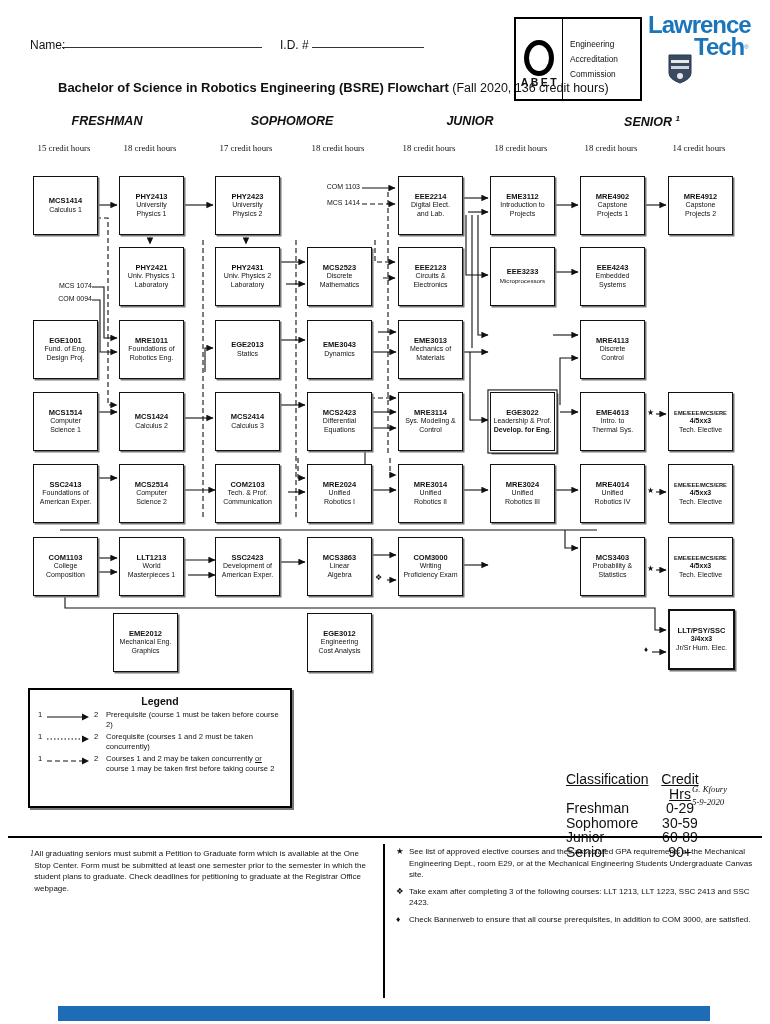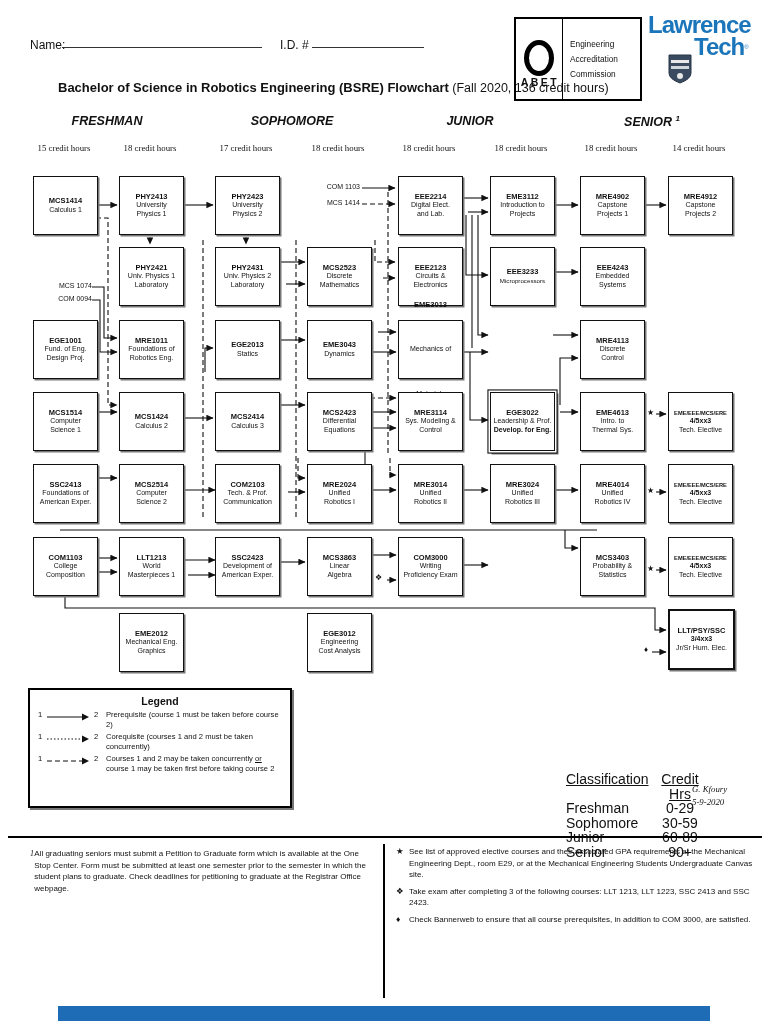--- a/index.html
+++ b/index.html
@@ -341,21 +341,21 @@
       <span class="line">Robotics Eng.</span>
     </div>
     <div class="box" style="left: 215px; top: 320px;">
       <span class="code">EGE2013</span>
       <span class="line">Statics</span>
     </div>
     <div class="box" style="left: 307px; top: 320px;">
       <span class="code">EME3043</span>
       <span class="line">Dynamics</span>
     </div>
-    <div class="box" style="left: 398px; top: 320px; gap: 36px;">
+    <div class="box" style="left: 398px; top: 320px;">
       <span class="code">EME3013</span>
       <span class="line">Mechanics of</span>
       <span class="line">Materials</span>
     </div>
     <div class="box" style="left: 580px; top: 320px;">
       <span class="code">MRE4113</span>
       <span class="line">Discrete</span>
       <span class="line">Control</span>
     </div>
     <div class="box" style="left: 33px; top: 392px;">
@@ -464,21 +464,21 @@
     <div class="box" style="left: 580px; top: 537px;">
       <span class="code">MCS3403</span>
       <span class="line">Probability &amp;</span>
       <span class="line">Statistics</span>
     </div>
     <div class="box elective" style="left: 668px; top: 537px;">
       <span class="code">EME/EEE/MCS/ERE</span>
       <span class="line bold-line">4/5xx3</span>
       <span class="line">Tech. Elective</span>
     </div>
-    <div class="box" style="left: 119px; top: 613px; text-align: center;">
+    <div class="box" style="left: 113px; top: 613px; text-align: center;">
       <span class="code">EME2012</span>
       <span class="line">Mechanical Eng.</span>
       <span class="line">Graphics</span>
     </div>
     <div class="box" style="left: 307px; top: 613px;">
       <span class="code">EGE3012</span>
       <span class="line">Engineering</span>
       <span class="line">Cost Analysis</span>
     </div>
     <div class="box hum" style="left: 668px; top: 609px;">

